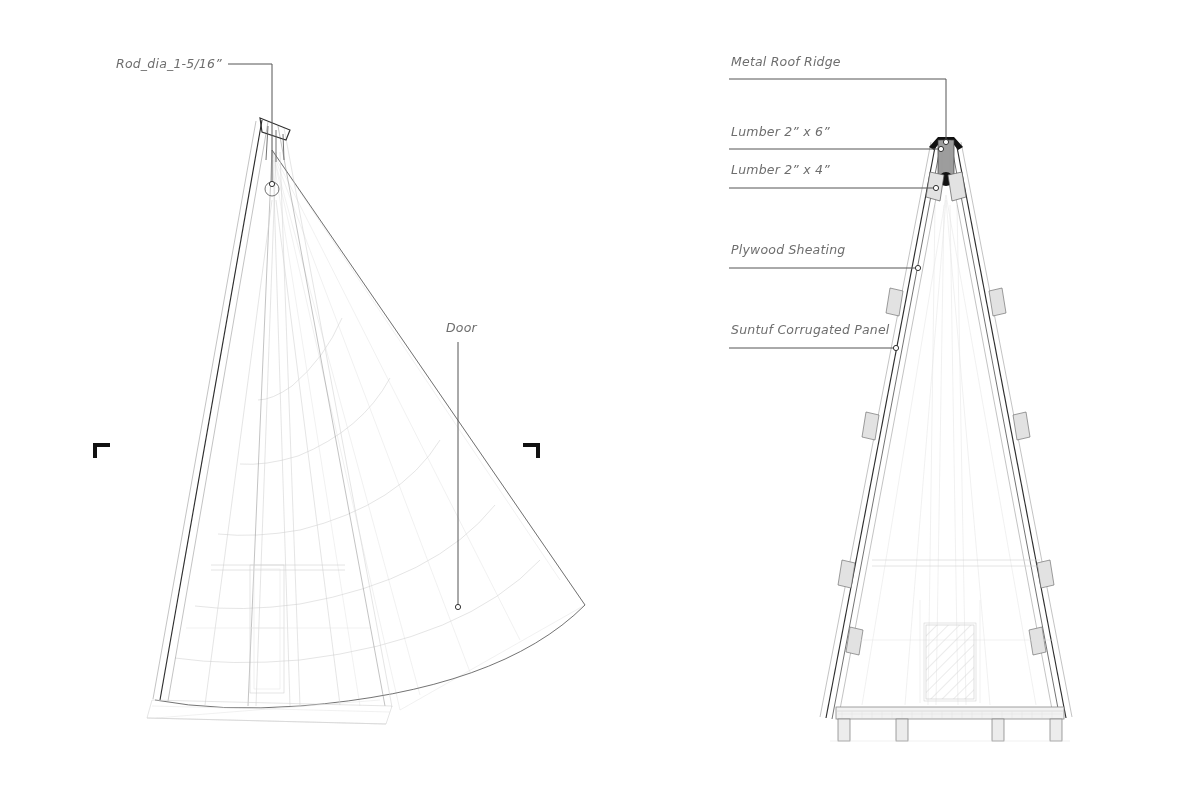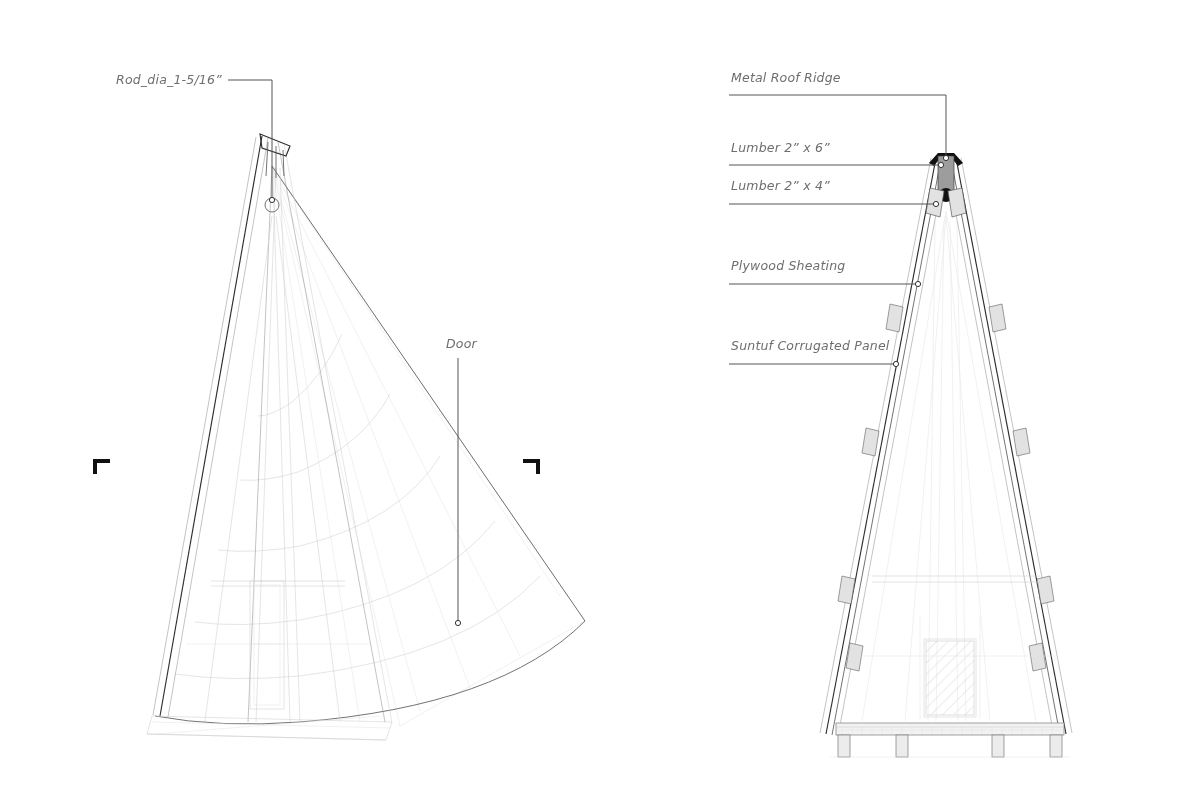--- a/index.html
+++ b/index.html
@@ -9,21 +9,21 @@
   }
   body {
     width: 1200px;
     height: 805px;
     position: relative;
     overflow: hidden;
     font-family: "DejaVu Sans", sans-serif;
   }
   #sheet {
     position: absolute;
-    left: 0; top: 16px;
+    left: 0; top: 0;
     width: 1200px;
     height: 587px;
     background: #ffffff;
   }
   svg.drawing {
     position: absolute;
     left: 0; top: 0;
     width: 1200px;
     height: 805px;
     display: block;

